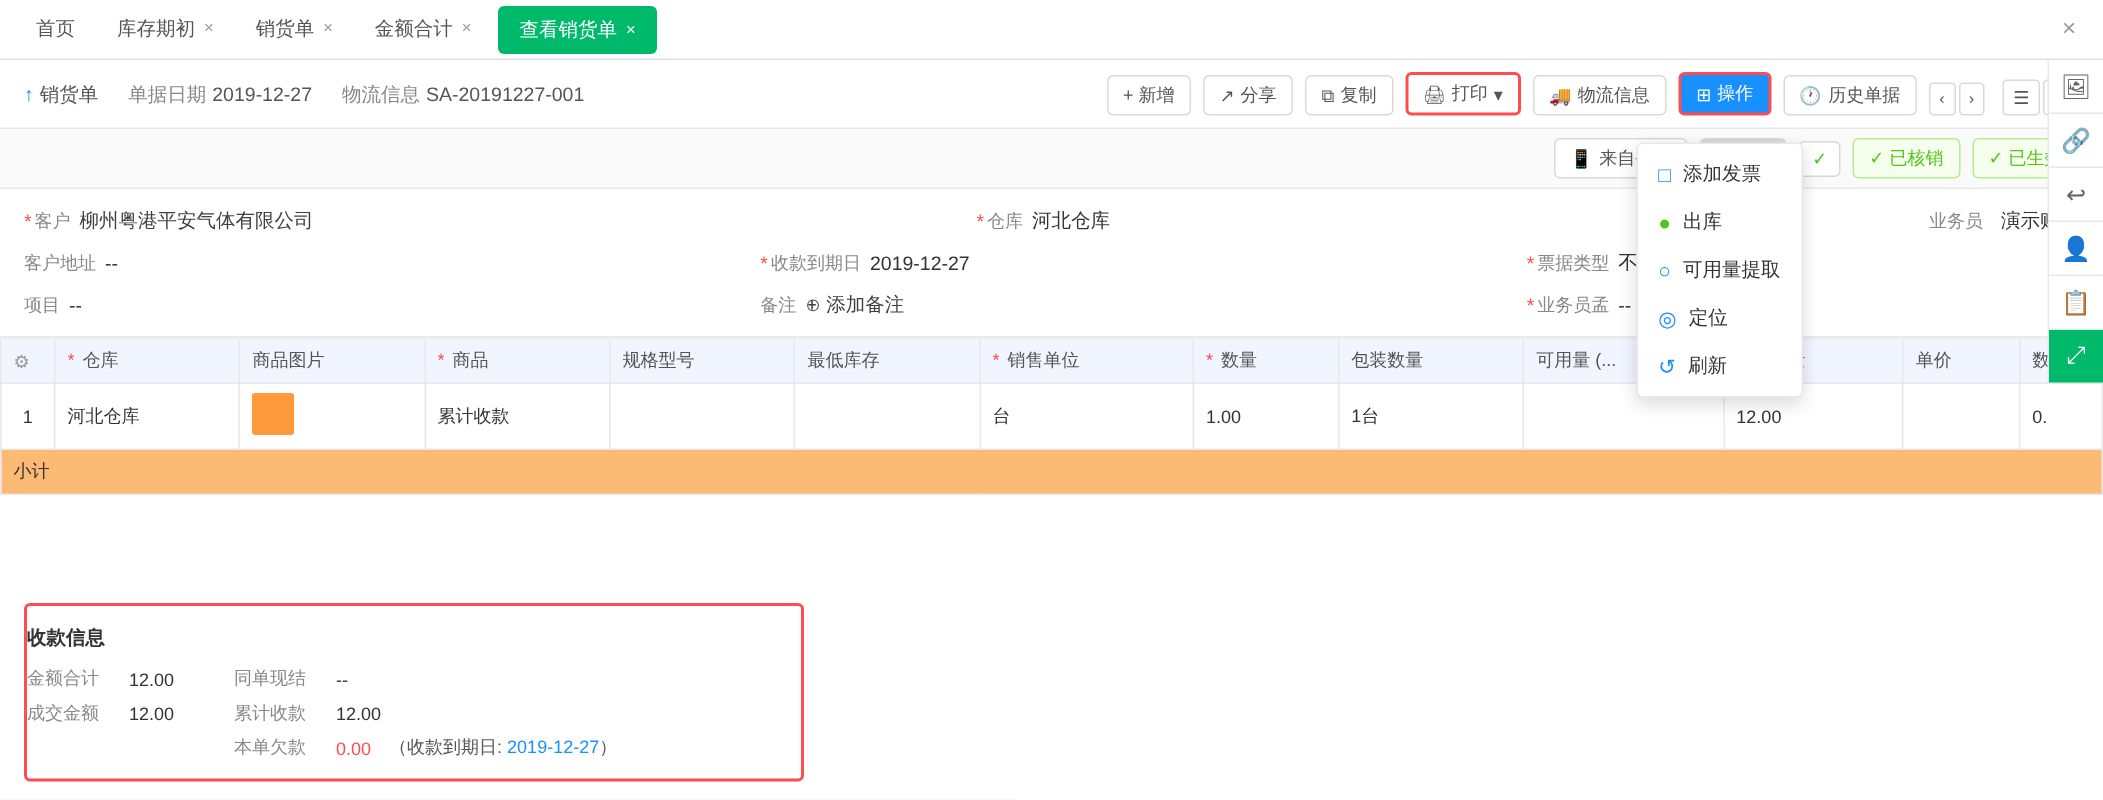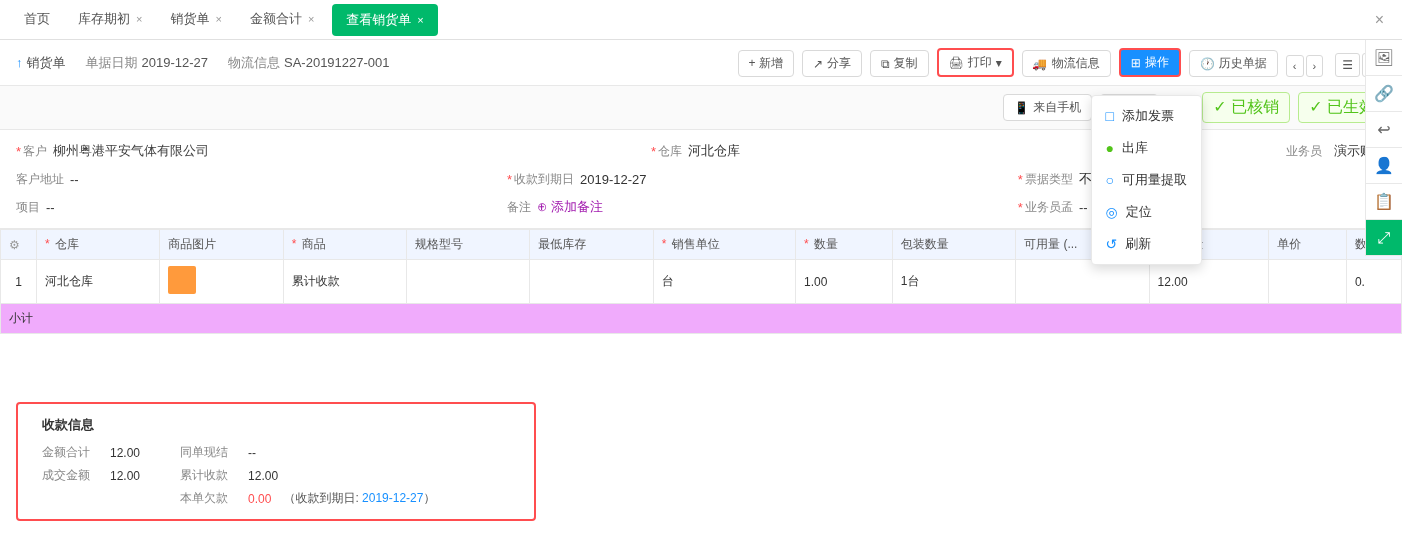--- a/index.html
+++ b/index.html
@@ -46,21 +46,21 @@
     .doc-meta .label { color: #888; }
     .doc-actions {
       margin-left: auto; display: flex; align-items: flex-end; gap: 8px;
     }
     .action-btn {
       display: flex; align-items: center; gap: 4px; padding: 4px 10px;
       border: 1px solid #d9d9d9; border-radius: 4px; background: #fff;
       cursor: pointer; font-size: 12px; color: #555; white-space: nowrap;
     }
     .status-btn {
-      padding: 4px 10px; border-radius: 4px; font-size: 16px; cursor: pointer;
+      padding: 4px 10px; border-radius: 4px; font-size: 12px; cursor: pointer;
       border: 1px solid transparent; white-space: nowrap; text-align: center;
     }
     .status-btn.sold { background: #f6ffed; color: #52c41a; border-color: #b7eb8f; }
     .status-btn.effective { background: #f6ffed; color: #52c41a; border-color: #b7eb8f; }
 
     
     .toolbar-row {
       display: flex; align-items: center; padding: 6px 16px;
       border-bottom: 1px solid #e8e8e8; background: #fafafa; flex-shrink: 0; gap: 8px;
     }
@@ -90,31 +90,31 @@
       width: 100%; border-collapse: collapse; font-size: 12px;
     }
     .data-table th {
       background: #f0f5ff; border: 1px solid #e8e8e8; padding: 6px 8px;
       text-align: left; white-space: nowrap; font-weight: normal; color: #555;
     }
     .data-table th .required-star { color: #ff4d4f; }
     .data-table td {
       border: 1px solid #e8e8e8; padding: 6px 8px; white-space: nowrap;
     }
-    .data-table tr.subtotal td { background: #f0abfc; font-weight: 500; }
+    .data-table tr.subtotal td { background: #fdba74; font-weight: 500; }
     .settings-col { width: 36px; text-align: center; }
     .gear-icon { color: #999; cursor: pointer; }
     .product-img { width: 28px; height: 28px; background: #ff9a3c; border-radius: 2px; display: inline-block; }
 
     
     .bottom-section {
       display: flex; padding: 12px 16px; flex-shrink: 0;
     }
     .payment-info {
-      border: 2px solid #ff4d4f; border-radius: 4px; padding: 12px 24px;
+      border: 2px solid #ff4d4f; border-radius: 4px; padding: 12px 0;
       min-width: 520px; background: #fff;
     }
     .payment-info h4 { font-size: 13px; font-weight: 600; margin-bottom: 10px; }
     .payment-rows { display: flex; gap: 40px; }
     .payment-col { display: flex; flex-direction: column; gap: 6px; }
     .payment-row { display: flex; align-items: center; gap: 8px; font-size: 12px; }
     .payment-row .pl { color: #888; width: 60px; }
     .payment-row .pv { color: #333; }
     .payment-row .pv.red { color: #ff4d4f; }
 
@@ -297,21 +297,21 @@
         </div>
       </div>
 
       <div class="form-row">
         <div class="field-group" style="flex:2;">
           <span class="field-label">项目</span>
           <span class="field-value">--</span>
         </div>
         <div class="field-group" style="flex:2;">
           <span class="field-label">备注</span>
-          <span class="field-value" style="color:#a21caf; cursor:pointer;">
+          <span class="field-value" style="color:#404040; cursor:pointer;">
             <span>⊕</span>
             <span>添加备注</span>
           </span>
         </div>
         <div class="field-group" style="flex:1.5; margin-left:20px;">
           <span class="required-star">*</span>
           <span class="field-label">业务员孟</span>
           <span class="field-value">--</span>
         </div>
       </div>

